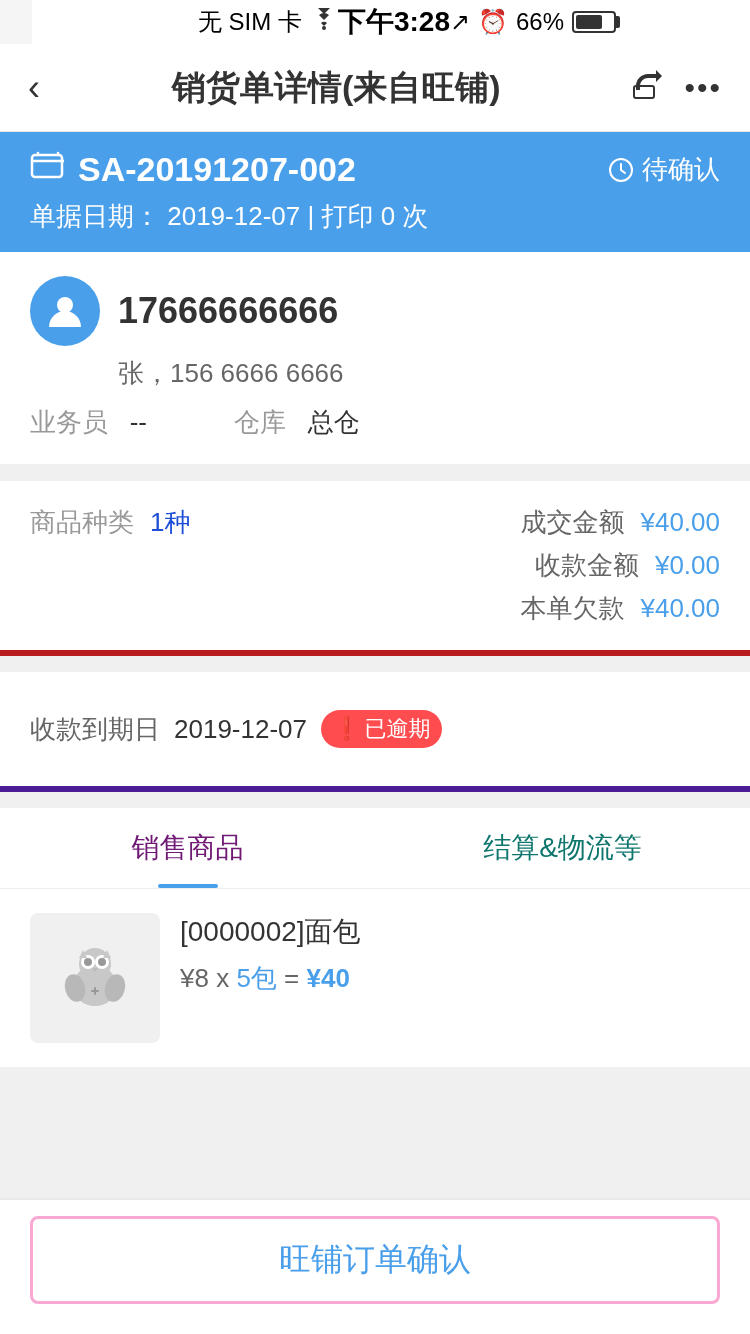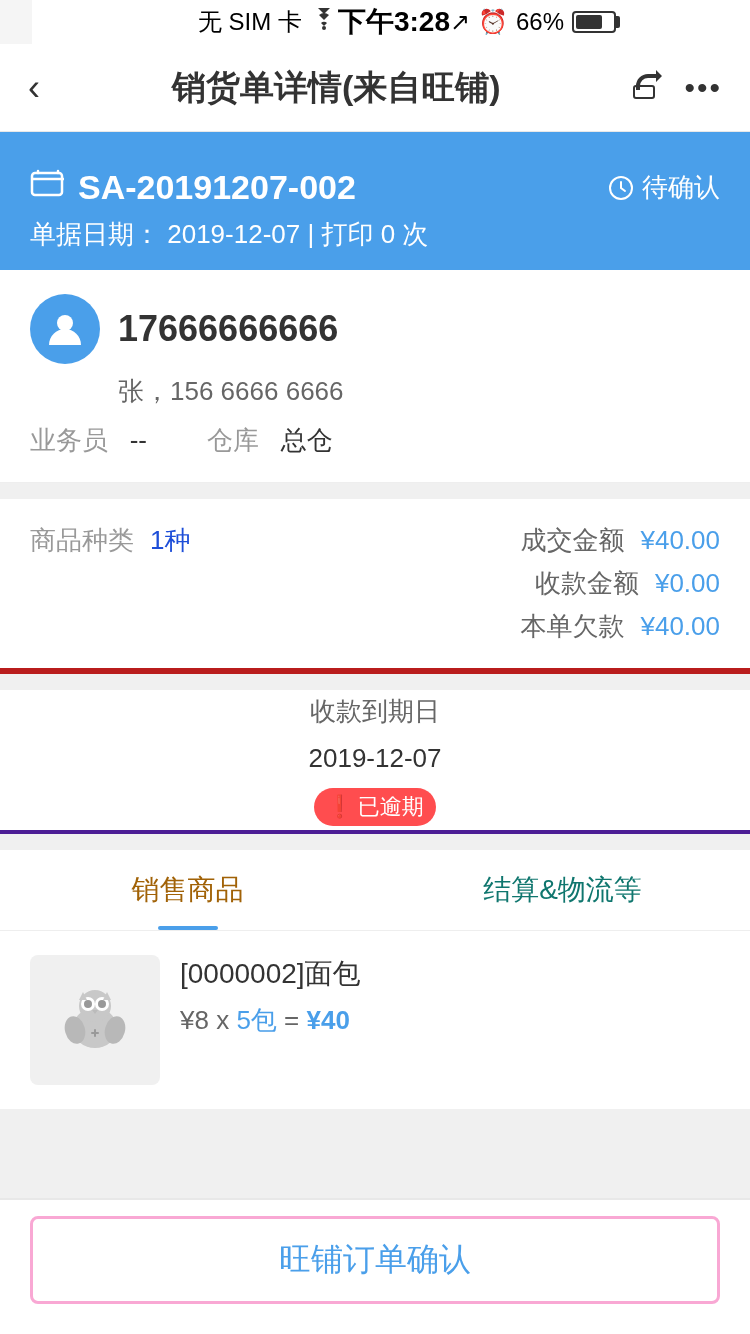--- a/index.html
+++ b/index.html
@@ -101,21 +101,21 @@
     }
     .nav-more {
       font-size: 30px;
       color: #333;
       letter-spacing: 2px;
     }
 
     
     .order-banner {
       background: #4a9fea;
-      padding: 36px 30px 18px;
+      padding: 18px 30px 18px;
       display: flex;
       flex-direction: column;
       gap: 10px;
     }
     .order-banner-top {
       display: flex;
       align-items: center;
       justify-content: space-between;
     }
     .order-id {
@@ -171,21 +171,21 @@
       color: #333;
     }
     .customer-name {
       font-size: 26px;
       color: #666;
       margin-left: 88px;
       margin-top: 4px;
     }
     .customer-meta {
       display: flex;
-      gap: 60px;
+      gap: 87px;
       margin-top: 14px;
       margin-left: 0;
     }
     .meta-item {
       font-size: 26px;
       color: #666;
     }
     .meta-label {
       color: #999;
     }
@@ -234,26 +234,25 @@
       gap: 16px;
       align-items: center;
     }
     .amount-row-label { color: #666; }
     .amount-row-value { color: #4a9fea; font-weight: 500; }
     .amount-row-value.owed { color: #4a9fea; }
 
     
     .due-date-section {
       background: #fff;
-      padding: 4px 30px;
-      border-bottom: 4px solid #4c1d95;
+      padding: 38px 30px;
+      border-bottom: 6px solid #4c1d95;
       display: flex;
       align-items: center;
       gap: 14px;
-      flex-direction: column;
     }
     .due-label { font-size: 26px; color: #666; }
     .due-date { font-size: 26px; color: #333; }
     .overdue-badge {
       background: #ff4d4f;
       color: #fff;
       font-size: 22px;
       padding: 4px 12px;
       border-radius: 20px;
       display: flex;
@@ -274,21 +273,21 @@
       flex: 1;
       display: flex;
       flex-direction: column;
       align-items: center;
       justify-content: center;
       font-size: 28px;
       cursor: pointer;
       position: relative;
     }
     .tab-item.active {
-      color: #a16207;
+      color: #701a75;
     }
     .tab-item.inactive {
       color: #0f766e;
     }
     .tab-underline {
       position: absolute;
       bottom: 0;
       width: 60px;
       height: 4px;
       background: #4a9fea;

